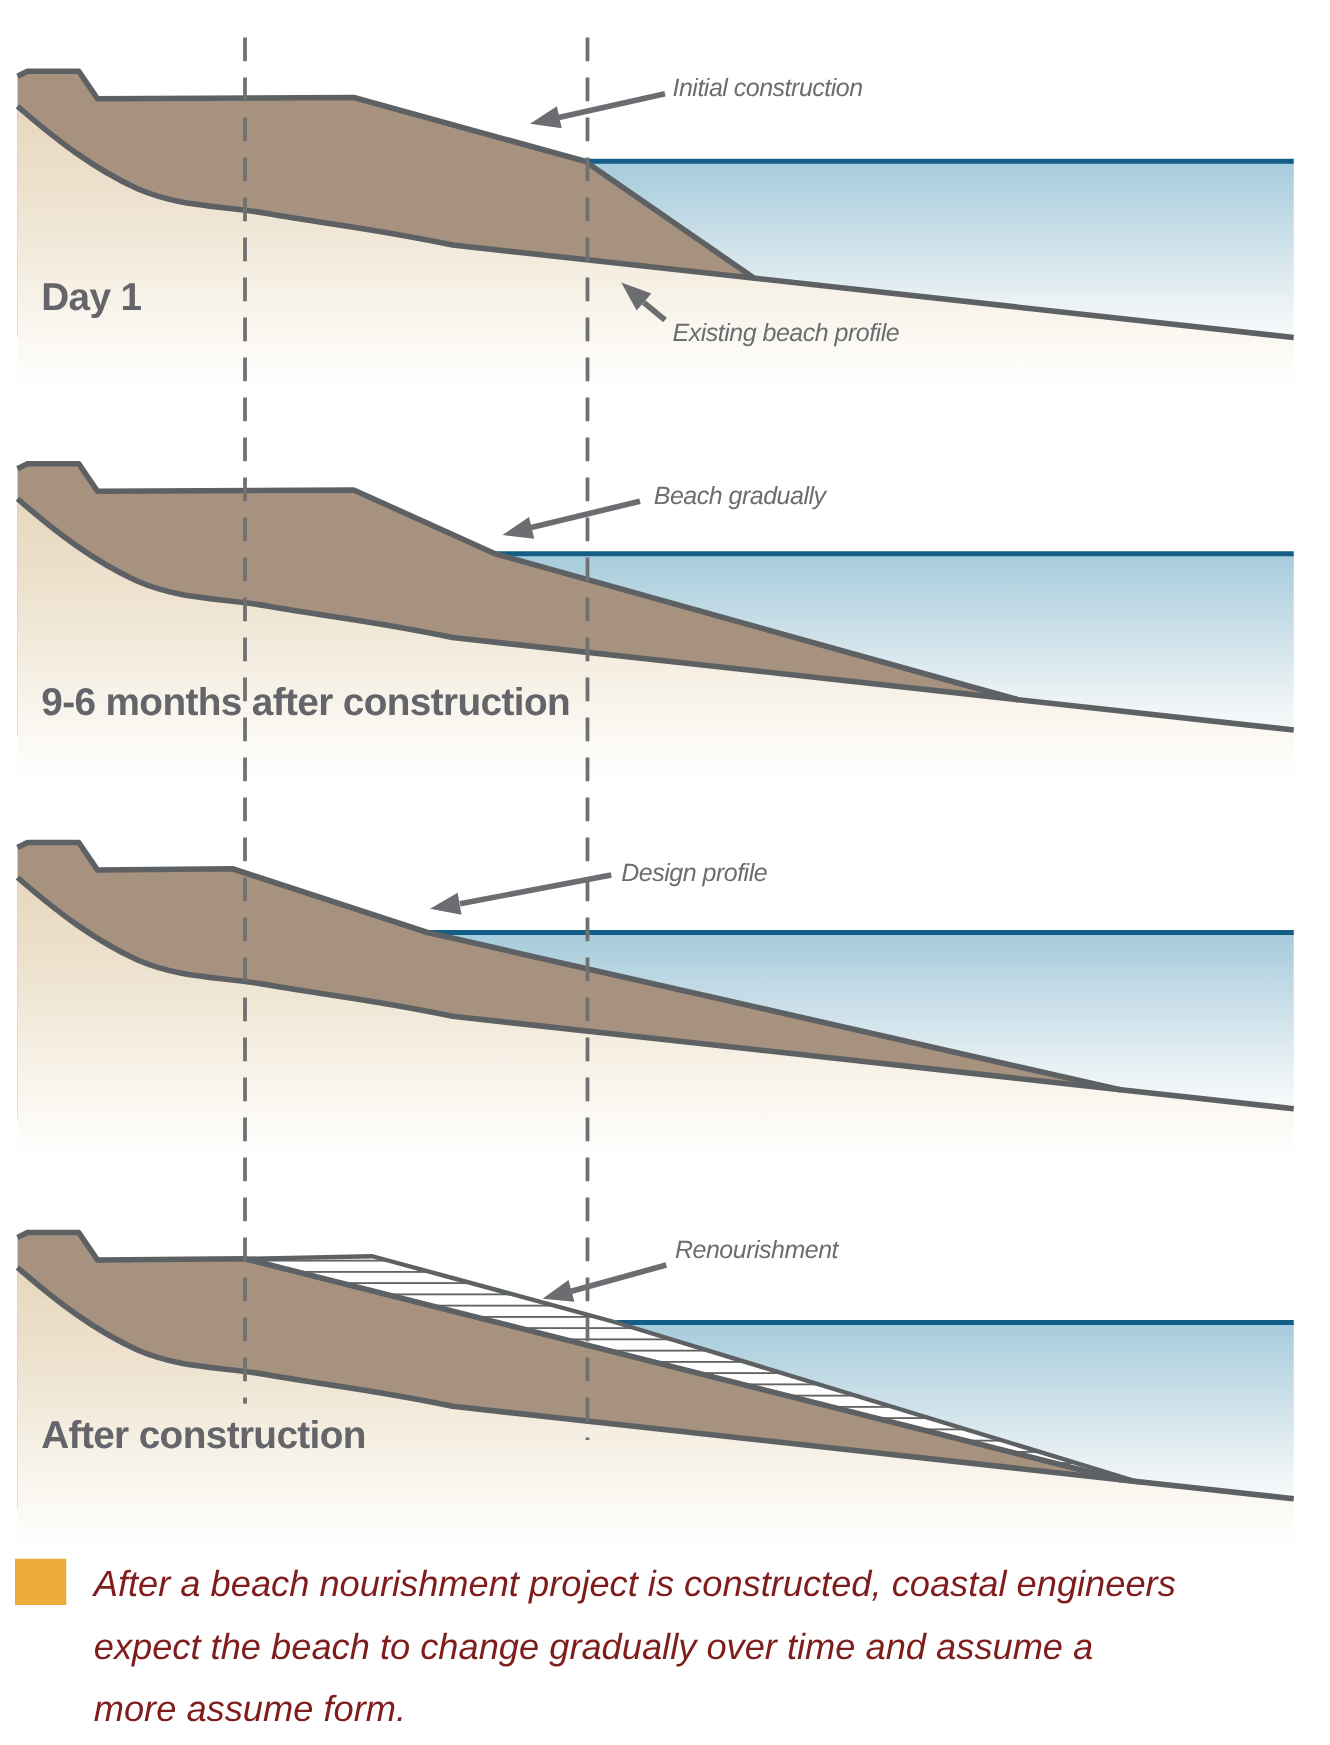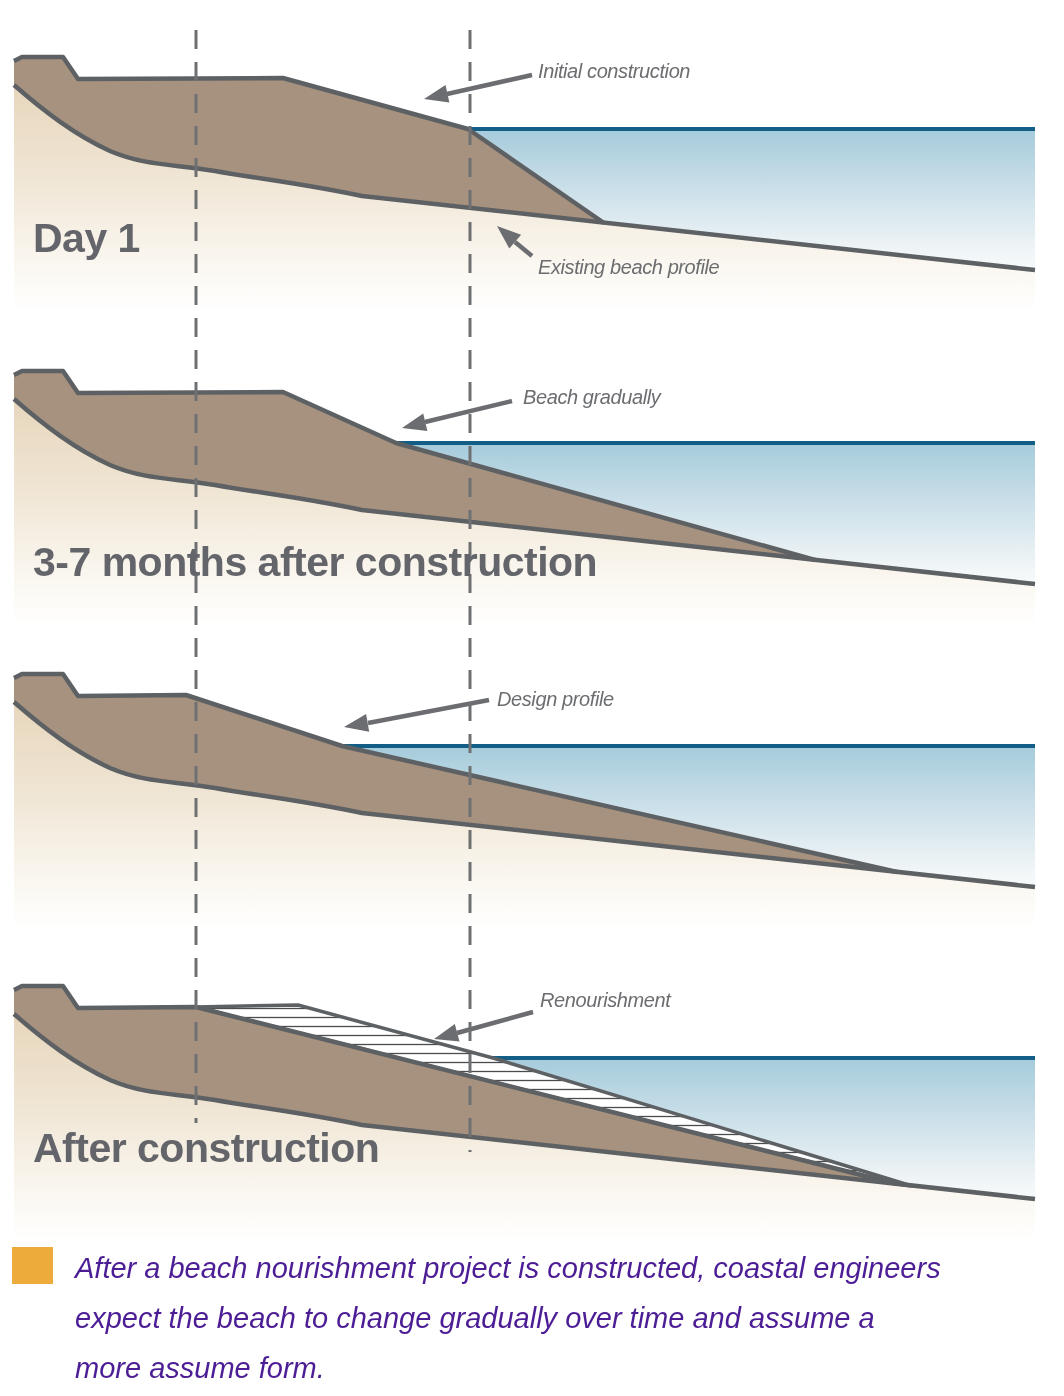--- a/index.html
+++ b/index.html
@@ -8,21 +8,21 @@
     width:1064px;height:1396px;
     background:#ffffff;
     overflow:hidden;
     font-family:"Liberation Sans","DejaVu Sans",sans-serif;
   }
   .panel{position:absolute;left:0;}
   .overlay{position:absolute;left:0;top:0;pointer-events:none;}
   .panel-title{
     position:absolute;
     font-weight:bold;
-    font-size:41px;
+    font-size:31px;
     line-height:38px;
     letter-spacing:-0.5px;
     color:#64656a;
     white-space:nowrap;
   }
   .feature-label{
     position:absolute;
     font-weight:normal;
     font-style:italic;
     font-size:20px;
@@ -36,21 +36,21 @@
     width:41px;height:37px;
     background:#ecab3a;
   }
   .caption-text{
     position:absolute;
     left:75px;top:1243px;
     width:940px;
     font-style:italic;
     font-size:29px;
     line-height:50px;
-    color:#4c1d95;
+    color:#7f1d1d;
   }
 </style>
 </head>
 <body>
 
 <div class="stage">
 
   <svg width="0" height="0" style="position:absolute" aria-hidden="true">
     <defs>
       <linearGradient id="waterGrad" gradientUnits="userSpaceOnUse" x1="0" y1="99" x2="0" y2="258">
@@ -128,21 +128,21 @@
       <polygon points="434,80 454.8,65 459.5,82.4" fill="#6b6d70"></polygon>
     </g>
   </svg>
 
   <svg class="overlay" width="1064" height="1396" viewBox="0 0 1064 1396">
     <line x1="196" y1="30" x2="196" y2="1123" stroke="#6f7072" stroke-width="3" stroke-dasharray="19 13"></line>
     <line x1="470" y1="30" x2="470" y2="1152" stroke="#6f7072" stroke-width="3" stroke-dasharray="19 13"></line>
   </svg>
 
   <div class="panel-title" style="left:33px;top:219px">Day 1</div>
-  <div class="panel-title" style="left:33px;top:543px">3-7 months after construction</div>
+  <div class="panel-title" style="left:33px;top:543px">9-6 months after construction</div>
   <div class="panel-title" style="left:33px;top:1129px">After construction</div>
 
   <div class="feature-label" style="left:538px;top:60px">Initial construction</div>
   <div class="feature-label" style="left:538px;top:256px">Existing beach profile</div>
   <div class="feature-label" style="left:523px;top:386px">Beach gradually</div>
   <div class="feature-label" style="left:497px;top:688px">Design profile</div>
   <div class="feature-label" style="left:540px;top:989px">Renourishment</div>
 
   <div class="caption-square"></div>
   <div class="caption-text">

